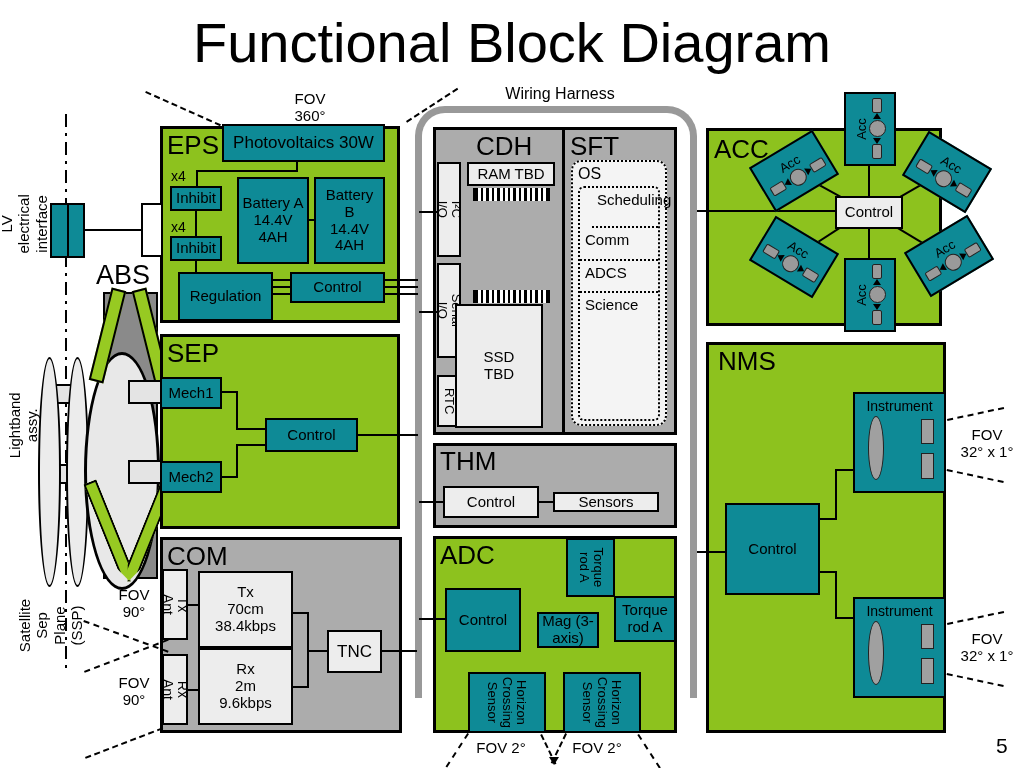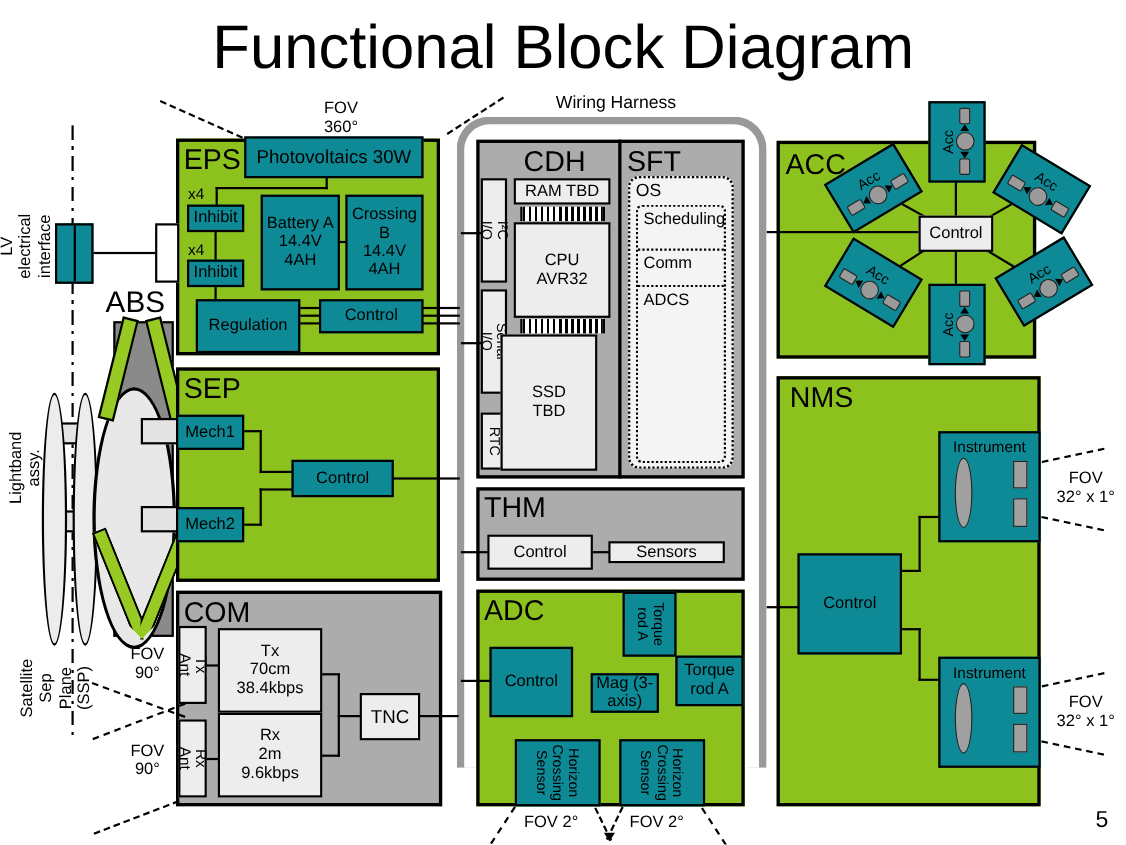--- a/index.html
+++ b/index.html
@@ -88,21 +88,21 @@
   <div class="box greenblk" style="left:160px;top:126px;width:240px;height:197px;border-width:3px;"></div>
   <div class="blk-label" style="left:167px;top:132px;">EPS</div>
   <div class="box teal" style="left:222px;top:124px;width:163px;height:38px;font-size:17px;">Photovoltaics 30W</div>
   <div class="abs" style="left:171px;top:168px;font-size:14px;">x4</div>
   <div class="abs" style="left:171px;top:219px;font-size:14px;">x4</div>
   <div class="box teal" style="left:170px;top:186px;width:52px;height:25px;">Inhibit</div>
   <div class="box teal" style="left:170px;top:236px;width:52px;height:25px;">Inhibit</div>
   <div class="box teal" style="left:237px;top:177px;width:72px;height:87px;">Battery A
 14.4V
 4AH</div>
-  <div class="box teal" style="left:314px;top:177px;width:71px;height:87px;">Crossing
+  <div class="box teal" style="left:314px;top:177px;width:71px;height:87px;">Battery
 B
 14.4V
 4AH</div>
   <div class="box teal" style="left:178px;top:272px;width:95px;height:49px;">Regulation</div>
   <div class="box teal" style="left:290px;top:272px;width:95px;height:31px;">Control</div>
   <div class="box" style="left:141px;top:203px;width:22px;height:54px;background:#fff;"></div>
 
   <div class="box greenblk" style="left:160px;top:334px;width:240px;height:195px;border-width:3px;"></div>
   <div class="blk-label" style="left:167px;top:340px;">SEP</div>
   <div class="box teal" style="left:160px;top:377px;width:62px;height:32px;">Mech1</div>
@@ -123,31 +123,30 @@
 
   <div class="box grayblk" style="left:433px;top:127px;width:244px;height:308px;border-width:3px;"></div>
   <div class="ln" style="left:562px;top:127px;width:2.5px;height:308px;"></div>
   <div class="blk-label" style="left:440px;top:133px;margin-left:36px;">CDH</div>
   <div class="blk-label" style="left:570px;top:133px;">SFT</div>
   <div class="box light vcw small" style="left:437px;top:162px;width:24px;height:95px;"><span>I²C I/O</span></div>
   <div class="box light vcw small" style="left:437px;top:263px;width:24px;height:95px;"><span>Serial I/O</span></div>
   <div class="box light vcw small" style="left:437px;top:375px;width:24px;height:52px;"><span>RTC</span></div>
   <div class="box light" style="left:467px;top:162px;width:88px;height:24px;">RAM TBD</div>
   <div class="hatch" style="left:473px;top:188px;width:77px;height:13px;"></div>
-  <div class="box light" style="left:467px;top:202px;width:88px;height:87px;">CPU
-AVR32</div>
   <div class="hatch" style="left:473px;top:290px;width:77px;height:13px;"></div>
   <div class="box light" style="left:455px;top:304px;width:88px;height:124px;">SSD
 TBD</div>
   <div class="osbox" style="left:571px;top:160px;width:96px;height:266px;"></div>
   <div class="abs" style="left:578px;top:165px;font-size:16px;">OS</div>
   <div class="osbox" style="left:578px;top:186px;width:82px;height:235px;border-radius:6px;display:flex;flex-direction:column;">
-    <div class="osrow" style="height:40px;"><span>Scheduling</span></div>
+    <div class="osrow" style="height:40px;margin-left:12px;"><span>Scheduling</span></div>
     <div class="osrow" style="height:33px;"><span>Comm</span></div>
     <div class="osrow" style="height:32px;"><span>ADCS</span></div>
+    <div class="osrow" style="flex:1;"><span>Science</span></div>
   </div>
 
   <div class="box grayblk" style="left:433px;top:443px;width:244px;height:85px;border-width:3px;"></div>
   <div class="blk-label" style="left:440px;top:448px;">THM</div>
   <div class="box light" style="left:443px;top:486px;width:96px;height:32px;">Control</div>
   <div class="box light" style="left:553px;top:492px;width:106px;height:20px;">Sensors</div>
 
   <div class="box greenblk" style="left:433px;top:536px;width:244px;height:197px;border-width:3px;"></div>
   <div class="blk-label" style="left:440px;top:542px;">ADC</div>
   <div class="box teal" style="left:445px;top:588px;width:76px;height:64px;">Control</div>

